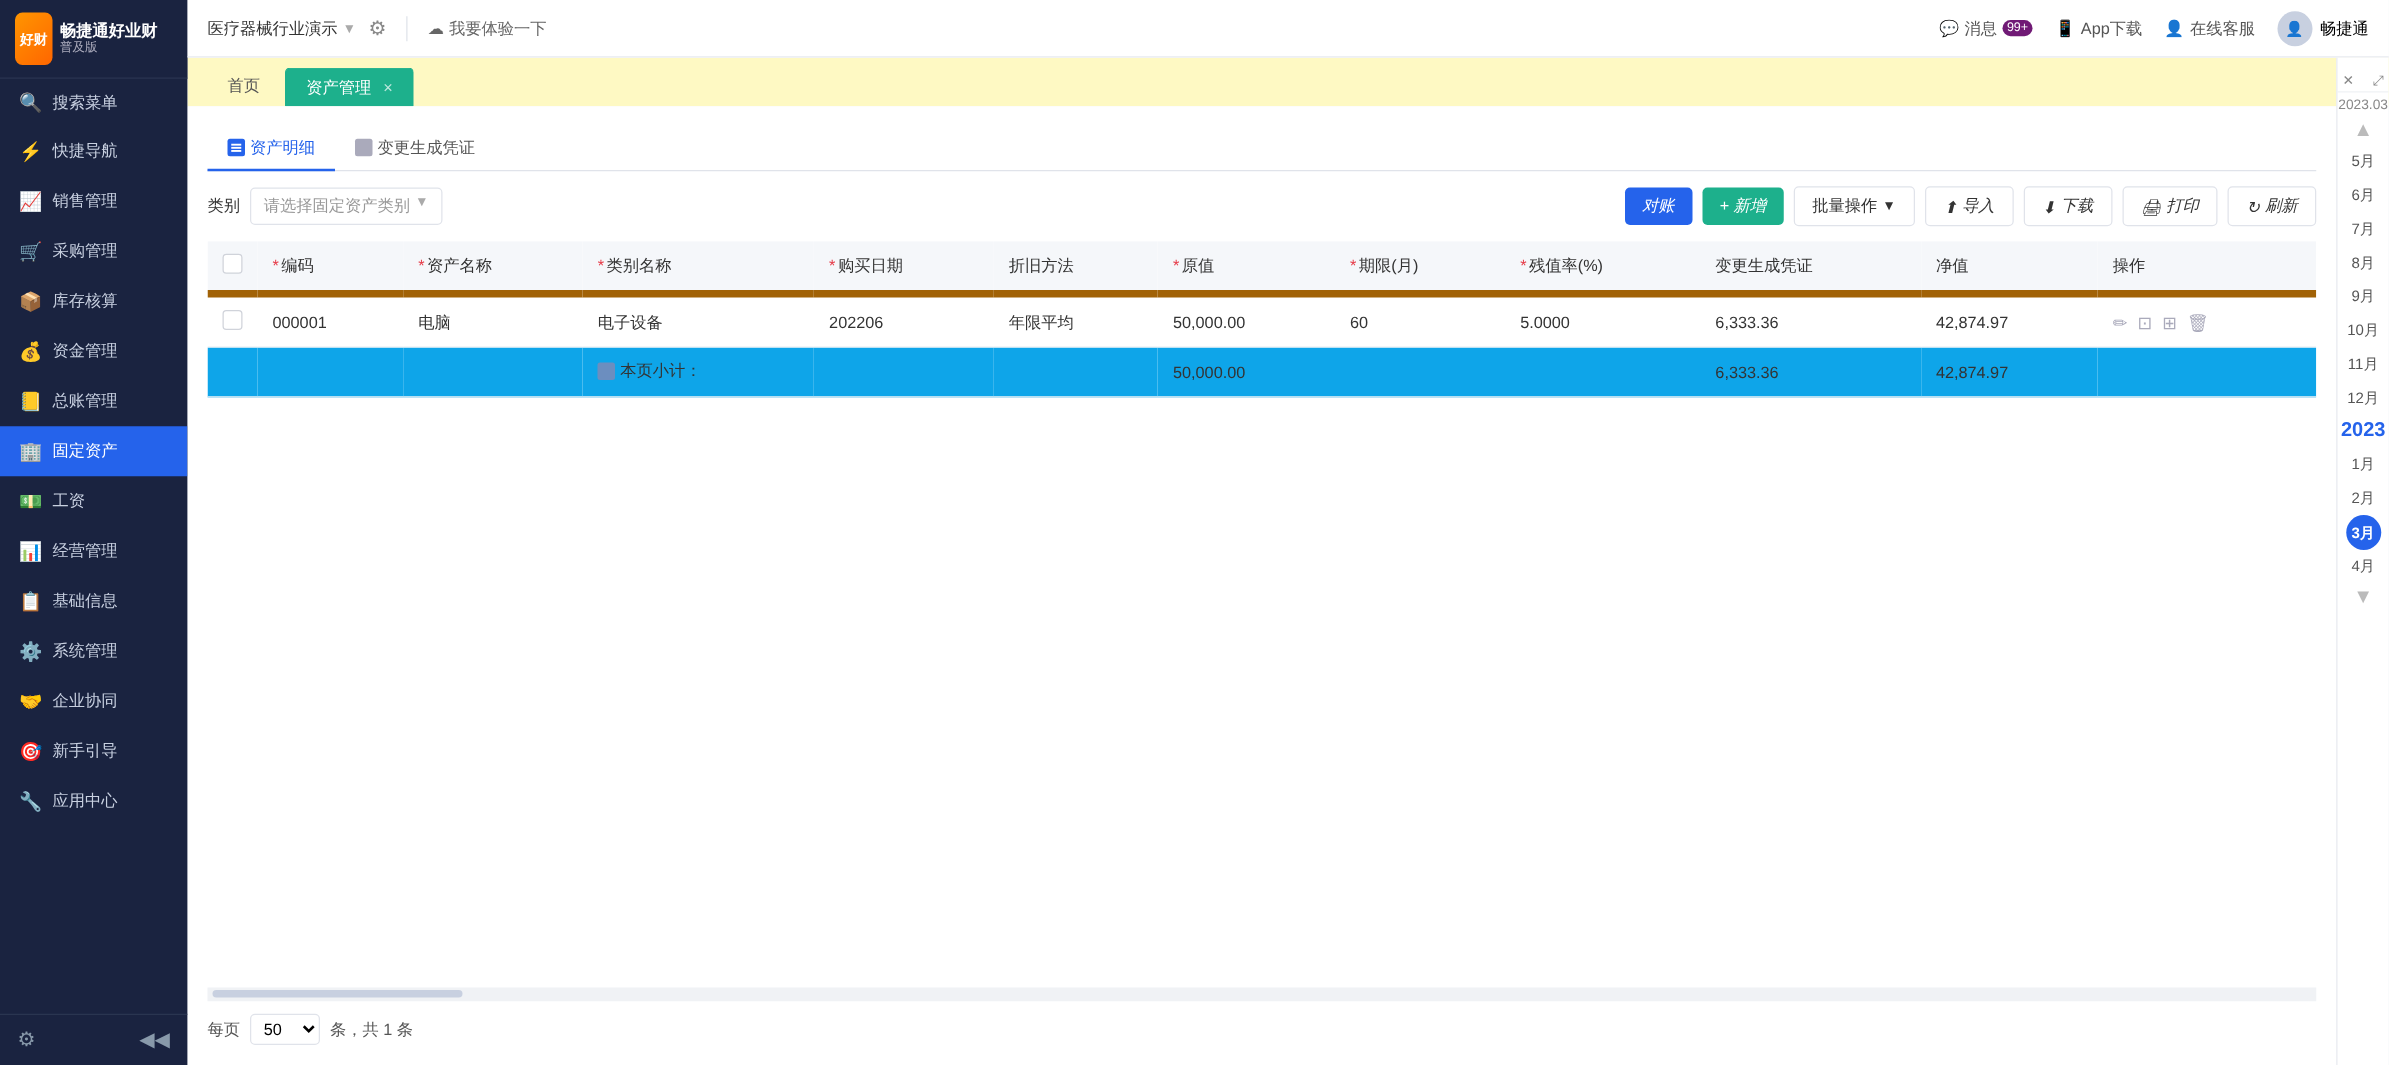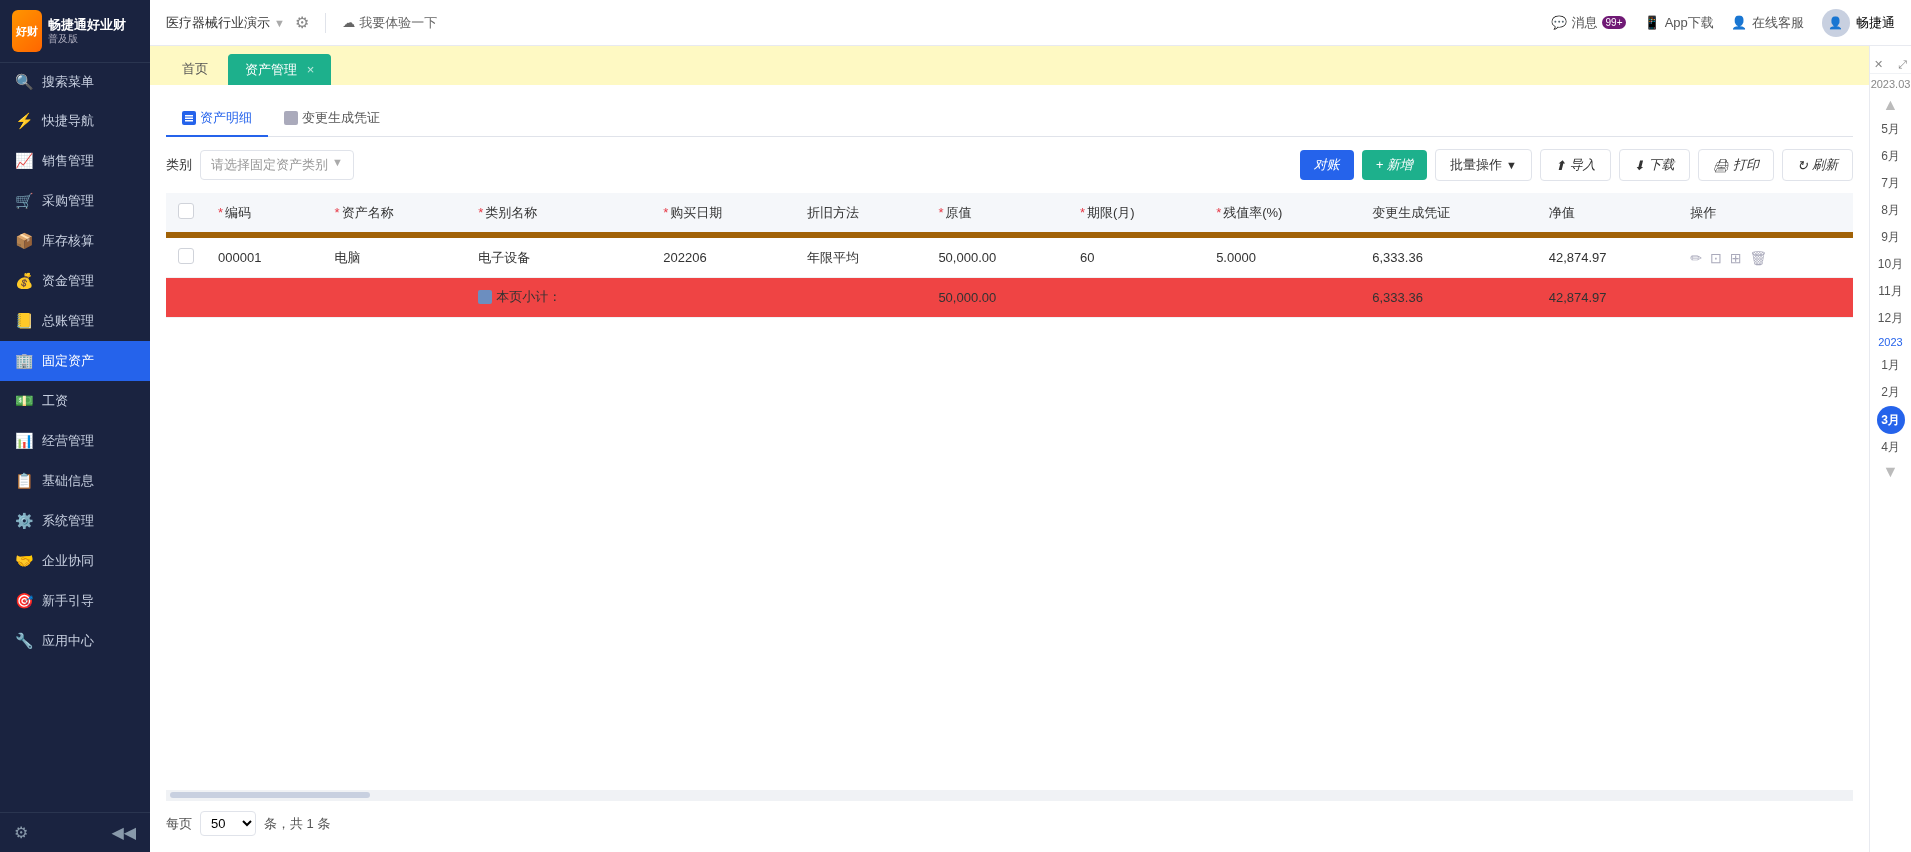--- a/index.html
+++ b/index.html
@@ -166,21 +166,21 @@
     thead tr { background: #f5f7fa; }
     th {
       padding: 10px 12px; text-align: left; font-weight: 400; color: #333;
       border-bottom: 6px solid #a16207; white-space: nowrap;
     }
     th .required { color: #e63946; margin-right: 2px; }
     td {
       padding: 10px 12px; color: #333; border-bottom: 1px solid #f0f2f5;
       white-space: nowrap;
     }
-    tr.subtotal td { background: #ef4444; font-weight: 500; }
+    tr.subtotal td { background: #0ea5e9; font-weight: 500; }
     .col-check { width: 40px; text-align: center; }
     .row-actions { display: flex; gap: 8px; align-items: center; }
     .row-action-icon { color: #aab; cursor: pointer; font-size: 14px; }
 
     
     .pagination {
       display: flex; align-items: center; gap: 8px;
       padding: 10px 0 0; font-size: 13px; color: #555; flex-shrink: 0;
       border-top: 1px solid #f0f2f5;
     }
@@ -505,21 +505,21 @@
         </div>
       <div class="month-item">
           <span>10月</span>
         </div>
       <div class="month-item">
           <span>11月</span>
         </div>
       <div class="month-item">
           <span>12月</span>
         </div>
-      <div style="font-size:11px; color:#2563eb; font-weight:normal; padding:4px 0;">2023</div>
+      <div style="font-size:16px; color:#2563eb; font-weight:bold; padding:4px 0;">2023</div>
       <div class="month-item">
           <span>1月</span>
         </div>
       <div class="month-item">
           <span>2月</span>
         </div>
       <div class="month-item active" style="background:#2563eb; color:#fff; border-radius:50%; width:28px; height:28px; display:flex; align-items:center; justify-content:center; font-weight:bold;">
           <span>3月</span>
         </div>
       <div class="month-item">

